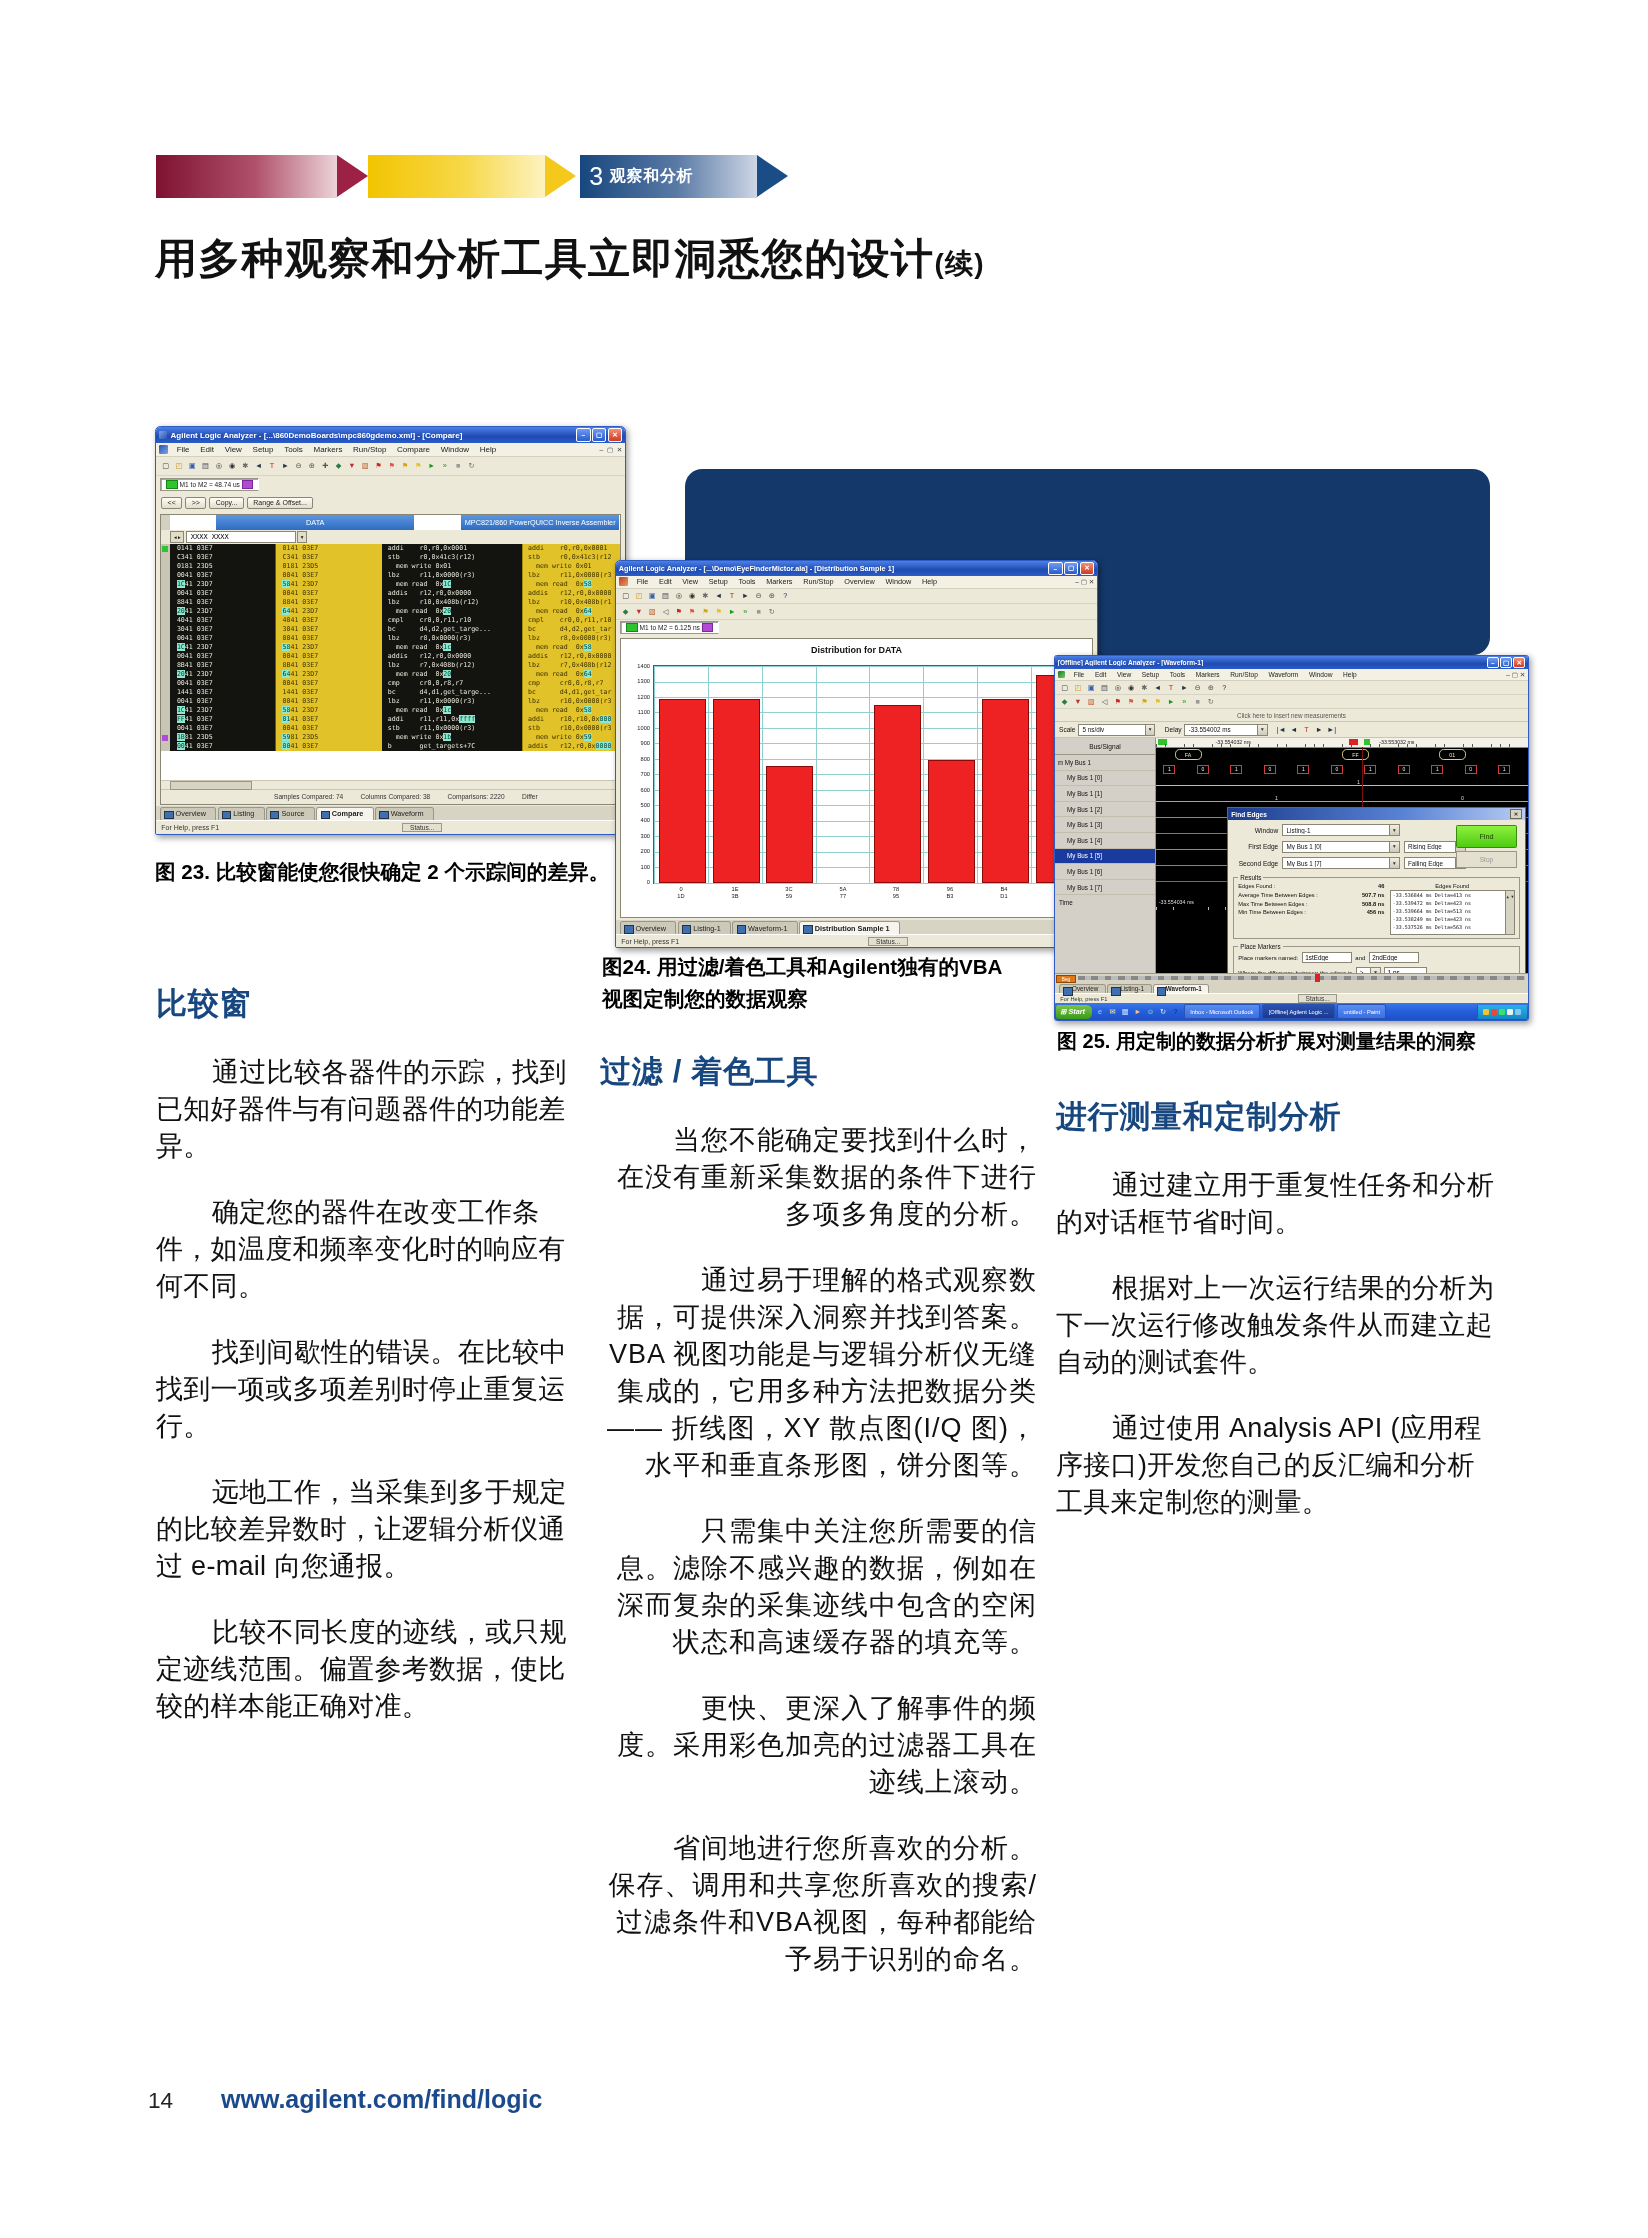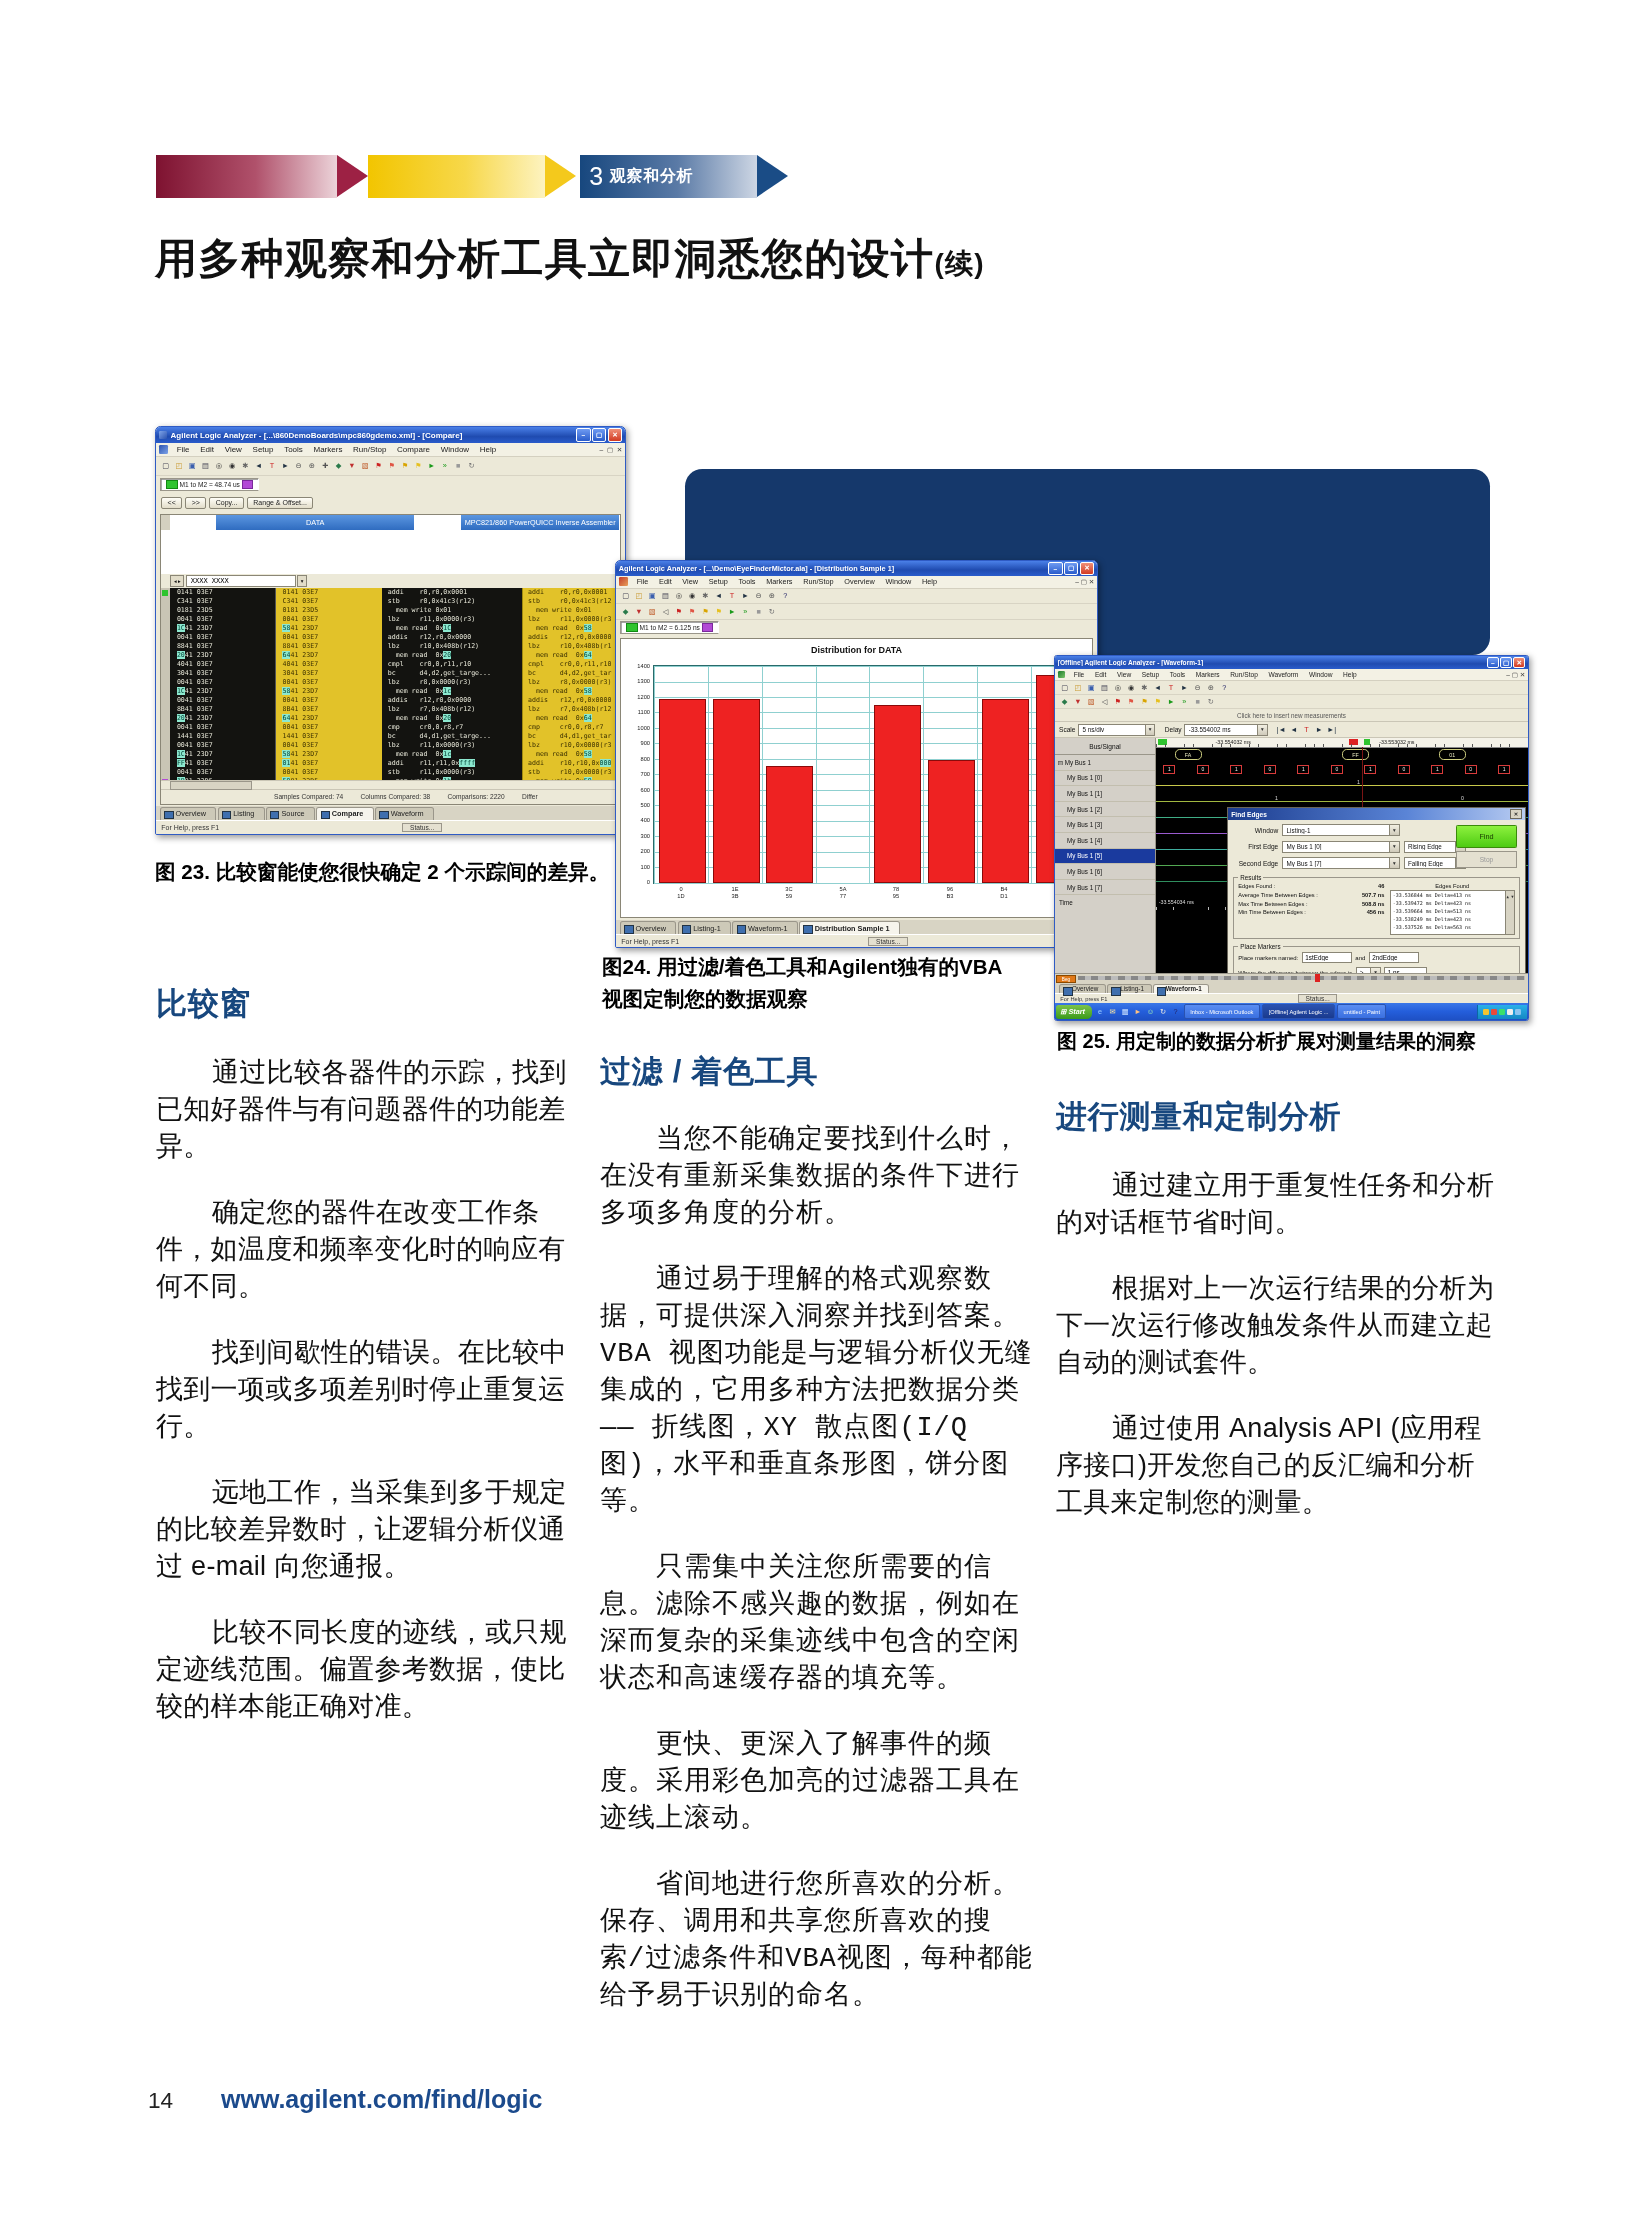--- a/index.html
+++ b/index.html
@@ -62,21 +62,21 @@
   #fig23{left:155px;top:426px;width:469px;height:407px;z-index:2;}
   #fig23 .subtool{flex:0 0 20px;display:flex;align-items:center;gap:3.3px;padding:0 5.3px;background:#ece9d8;}
   .xpbtn{border:0.7px solid #8a8676;border-radius:2px;background:linear-gradient(180deg,#fffef8,#e2ddc9);
          font-size:7px;padding:1.3px 5.3px;color:#222;white-space:nowrap;}
   #fig23 .frame{flex:1;margin:1.3px 4px 1.3px 4px;background:#fff;border:0.7px solid #8a8676;display:flex;flex-direction:column;overflow:hidden;}
   .hdrrow{flex:0 0 14.6px;display:flex;}
   .hdrgut{flex:0 0 9.3px;background:#d4d0c0;}
   .hdrcell{background:linear-gradient(180deg,#5b96e0,#2f6cc0);color:#fff;font-size:7.3px;display:flex;align-items:center;justify-content:center;
            border-right:1.3px solid #fff;margin-left:46px;}
   .hd1{flex:0 0 198px;} .hd2{flex:1;}
-  .searchrow{flex:0 0 13.3px;display:flex;align-items:center;gap:1.3px;padding:0.7px 0 0.7px 9.3px;background:#ece9d8;margin-top:44px;}
+  .searchrow{flex:0 0 13.3px;display:flex;align-items:center;gap:1.3px;padding:0.7px 0 0.7px 9.3px;background:#ece9d8;}
   .srbtn{border:0.7px solid #8a8676;background:#e2ddc9;font-size:5.3px;padding:0 2.7px;height:9.3px;display:flex;align-items:center;}
   .srinput{width:100px;height:9.3px;border:0.7px solid #8a8676;background:#fff;font-size:7px;padding:0 4px;font-family:"DejaVu Sans Mono",monospace;}
   #crows{flex:1;overflow:hidden;font-family:"DejaVu Sans Mono",monospace;font-size:6.6px;line-height:9px;}
   .crow{display:flex;height:9px;white-space:pre;}
   .gut{flex:0 0 9.3px;background:#c9c5b5;position:relative;}
   .gut.m-green::after{content:"";position:absolute;left:1.3px;top:1.3px;width:6px;height:6px;background:#2fc42f;}
   .gut.m-purple::after{content:"";position:absolute;left:1.3px;top:1.3px;width:6px;height:6px;background:#b24ad6;}
   .c1,.c3{background:#131310;color:#e9e9da;}
   .c2,.c4{background:#e2c229;color:#3c3100;}
   .c1{flex:0 0 98px;padding-left:6.6px;}
@@ -193,21 +193,21 @@
   .figcap{position:absolute;font-size:20.6px;font-weight:bold;color:#000;line-height:32px;z-index:5;}
   #cap23{left:155px;top:856px;width:691px;}
   #cap24{left:602px;top:951px;width:416px;}
   #cap25{left:1057px;top:1025px;width:465px;font-size:20px;}
 
   .col{position:absolute;}
   .col h2{margin:0 0 29px 0;font-size:31px;color:#17477e;letter-spacing:0.7px;}
   .col p{margin:0 0 29px 0;font-size:27px;line-height:37px;text-indent:56px;letter-spacing:0.3px;}
   #col1{left:156px;top:983px;width:431px;}
   #col2{left:600px;top:1051px;width:437px;}
-  #col2 p{font-family:Liberation Mono, monospace;letter-spacing:1px;}
+  #col2 p{font-family:Liberation Sans, sans-serif;letter-spacing:1px;text-align:right;}
   #col3{left:1056px;top:1096px;width:440px;}
 
   #pageno{left:148px;top:2088px;font-size:22.6px;color:#222;}
   #url{left:221px;top:2085px;font-size:25px;font-weight:bold;color:#1b4a8c;}
 </style>
 </head>
 <body>
 
 <div id="page">
 

